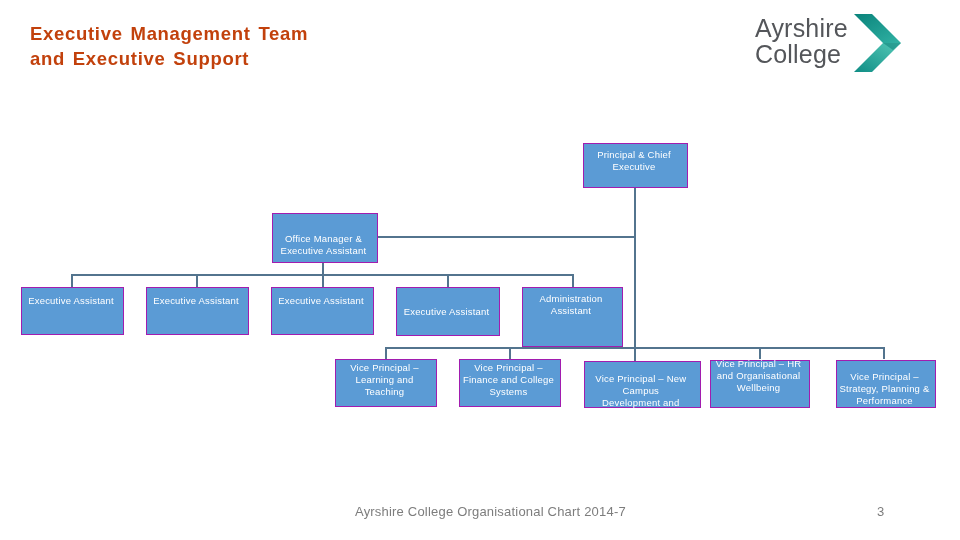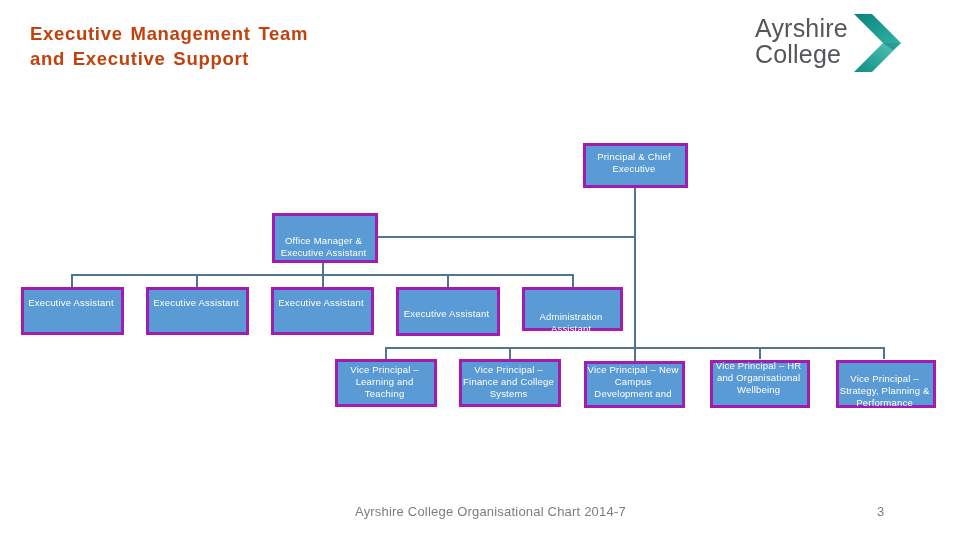--- a/index.html
+++ b/index.html
@@ -14,21 +14,21 @@
     line-height:25px;letter-spacing:.7px;word-spacing:2px;white-space:pre-line;
   }
   .logo{position:absolute;left:755px;top:13px;width:150px;height:62px;}
   .logo-text{
     position:absolute;left:0;top:2px;color:#54565A;font-size:25px;line-height:26px;
     letter-spacing:.2px;white-space:pre-line;
   }
   .logo-chevron{position:absolute;left:92px;top:1px;}
   
   .org-box{
-    position:absolute;background:#5B9BD5;border:3px solid #a21caf;box-sizing:border-box;
+    position:absolute;background:#5B9BD5;border:1px solid #a21caf;box-sizing:border-box;
     display:flex;justify-content:flex-end;overflow:visible;
   }
   .box-label{
     display:block;width:106%;margin-left:-3%;text-align:center;color:#FFFFFF;
     font-size:9.5px;line-height:12px;letter-spacing:.2px;white-space:pre-line;
   }
   
   .cn{position:absolute;background:#53748E;}
   
   .footer-text{position:absolute;left:355px;top:504px;font-size:13px;color:#7D7D7D;letter-spacing:.2px;}
@@ -95,38 +95,38 @@
   </div>
 
   <div class="org-box" style="left:271px;top:287px;width:103px;height:48px;padding-top:7px;">
     <span class="box-label">Executive Assistant</span>
   </div>
 
   <div class="org-box" style="left:396px;top:287px;width:104px;height:49px;padding-top:18px;">
     <span class="box-label">Executive Assistant</span>
   </div>
 
-  <div class="org-box" style="left:522px;top:287px;width:101px;height:44px;padding-top:21px;">
+  <div class="org-box" style="left:522px;top:287px;width:101px;height:60px;padding-top:5px;">
     <span class="box-label">Administration
 Assistant</span>
   </div>
 
   <div class="org-box" style="left:335px;top:359px;width:102px;height:48px;padding-top:2px;">
     <span class="box-label">Vice Principal –
 Learning and
 Teaching</span>
   </div>
 
   <div class="org-box" style="left:459px;top:359px;width:102px;height:48px;padding-top:2px;">
     <span class="box-label">Vice Principal –
 Finance and College
 Systems</span>
   </div>
 
-  <div class="org-box" style="left:584px;top:361px;width:101px;height:47px;">
+  <div class="org-box" style="left:584px;top:361px;width:117px;height:47px;padding-top:11px;">
     <span class="box-label">Vice Principal – New
 Campus
 Development and</span>
   </div>
 
   <div class="org-box" style="left:710px;top:360px;width:100px;height:48px;">
     <span class="box-label" style="margin-top:-3px;">Vice Principal – HR
 and Organisational
 Wellbeing</span>
   </div>

